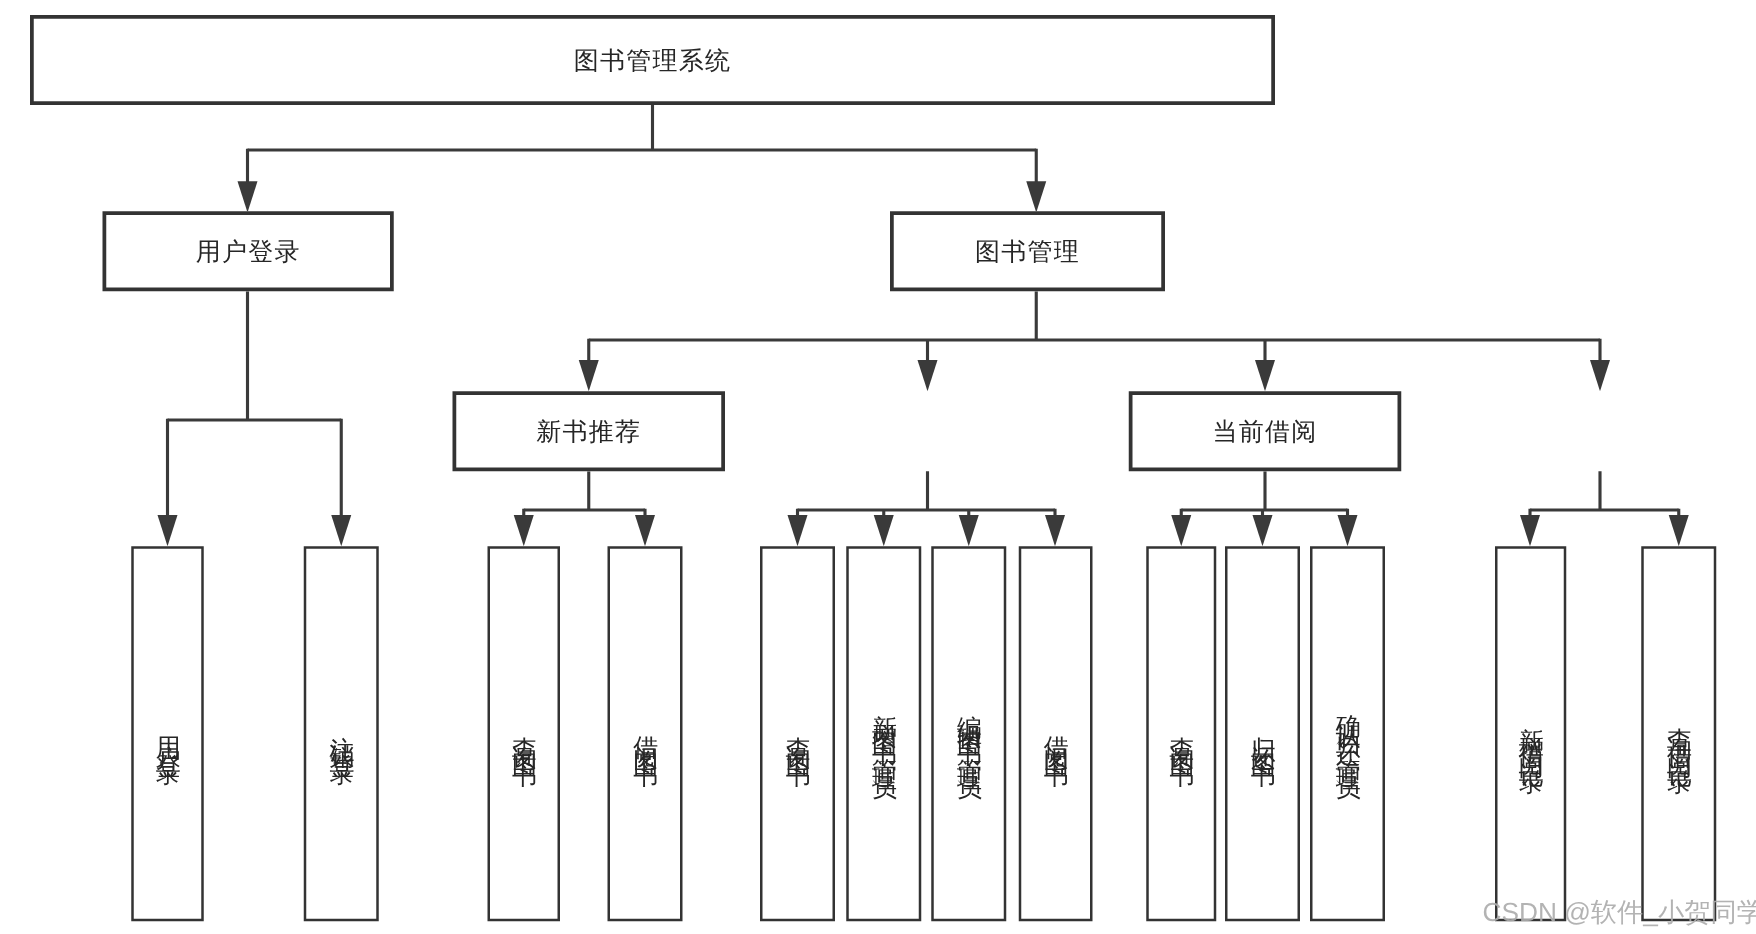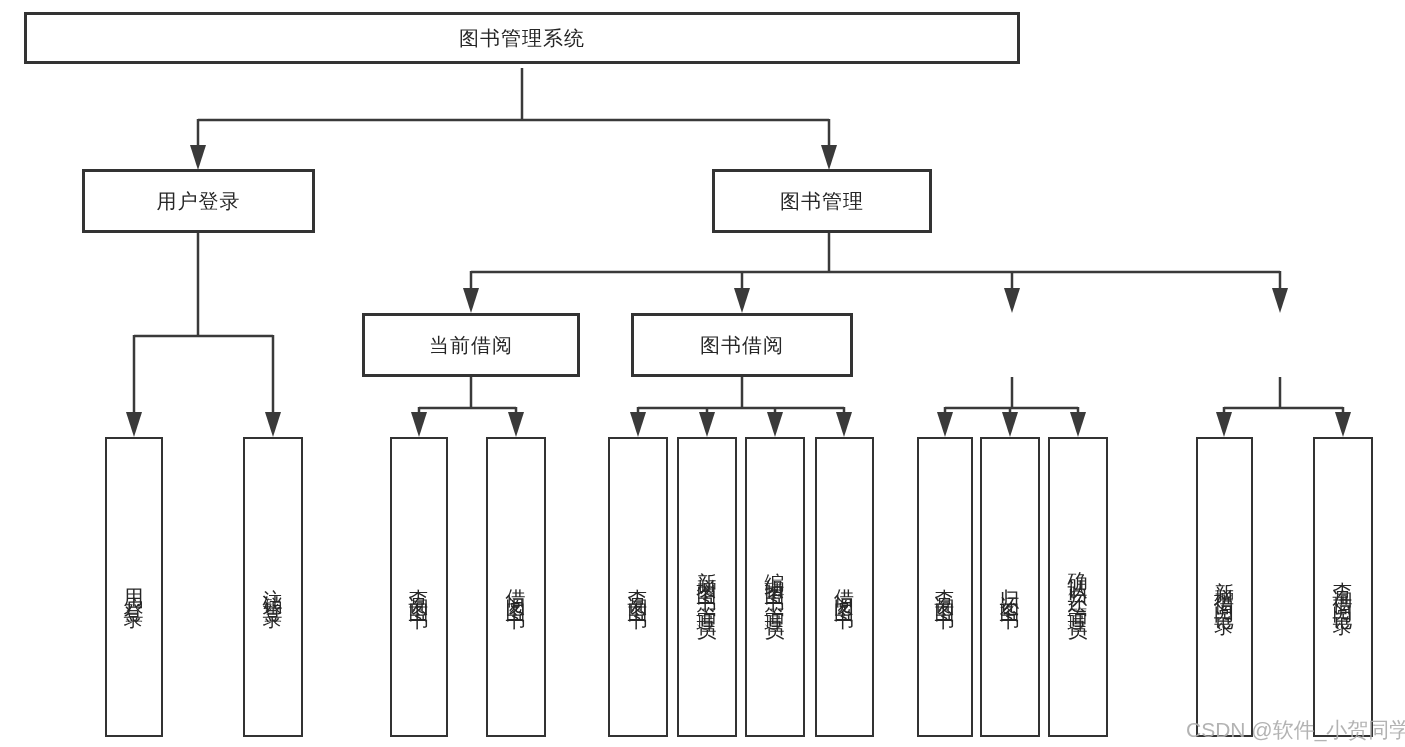--- a/index.html
+++ b/index.html
@@ -20,21 +20,21 @@
     color:#262626;
   }
   .lbl{font-size:20px;letter-spacing:1px;white-space:nowrap;}
   .v .lbl{
     writing-mode:vertical-rl;
     text-orientation:mixed;
     letter-spacing:7px;
     line-height:1;
   }
   
-  #n-root{left:24px;top:12px;width:996px;height:52px;}
+  #n-root{left:24px;top:12px;width:996px;height:72px;}
   
   #n-userlogin{left:82px;top:169px;width:233px;height:64px;}
   #n-bookmgmt{left:712px;top:169px;width:220px;height:64px;}
   
   #n-newrec{left:362px;top:313px;width:218px;height:64px;}
   #n-borrow{left:631px;top:313px;width:222px;height:64px;}
   #n-current{left:903px;top:313px;width:218px;height:64px;}
   #n-records{left:1170px;top:313px;width:219px;height:64px;}
   
   .v{top:437px;height:300px;border-width:2.5px;}
@@ -133,24 +133,24 @@
   </div>
 
   <div class="box" id="n-userlogin">
     <span class="lbl">用户登录</span>
   </div>
   <div class="box" id="n-bookmgmt">
     <span class="lbl">图书管理</span>
   </div>
 
   <div class="box" id="n-newrec">
+    <span class="lbl">新书推荐</span>
+  </div>
+  <div class="box" id="n-current">
     <span class="lbl">当前借阅</span>
-  </div>
-  <div class="box" id="n-borrow">
-    <span class="lbl">图书借阅</span>
   </div>
 
   <div class="box v" id="n-a1">
     <span class="lbl">用户登录</span>
   </div>
   <div class="box v" id="n-a2">
     <span class="lbl">注销登录</span>
   </div>
 
   <div class="box v" id="n-b1">

